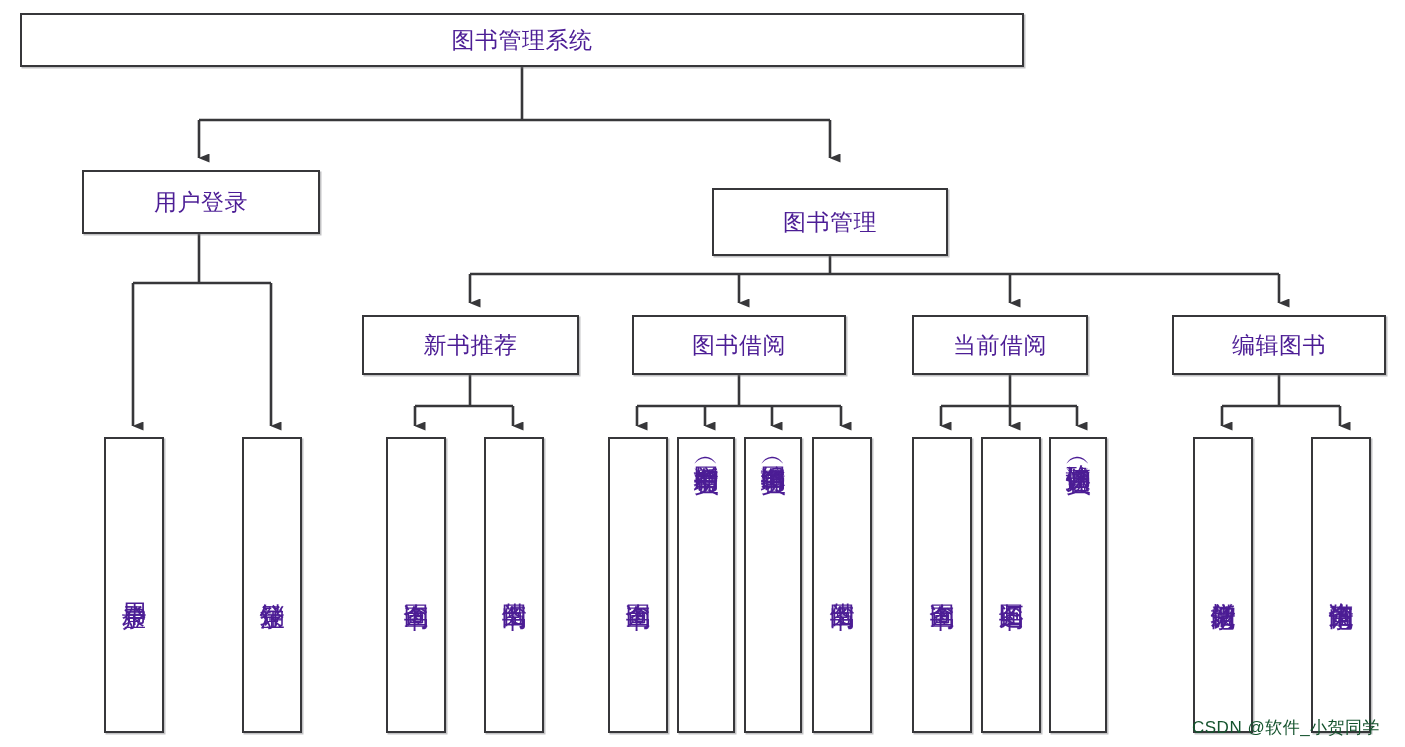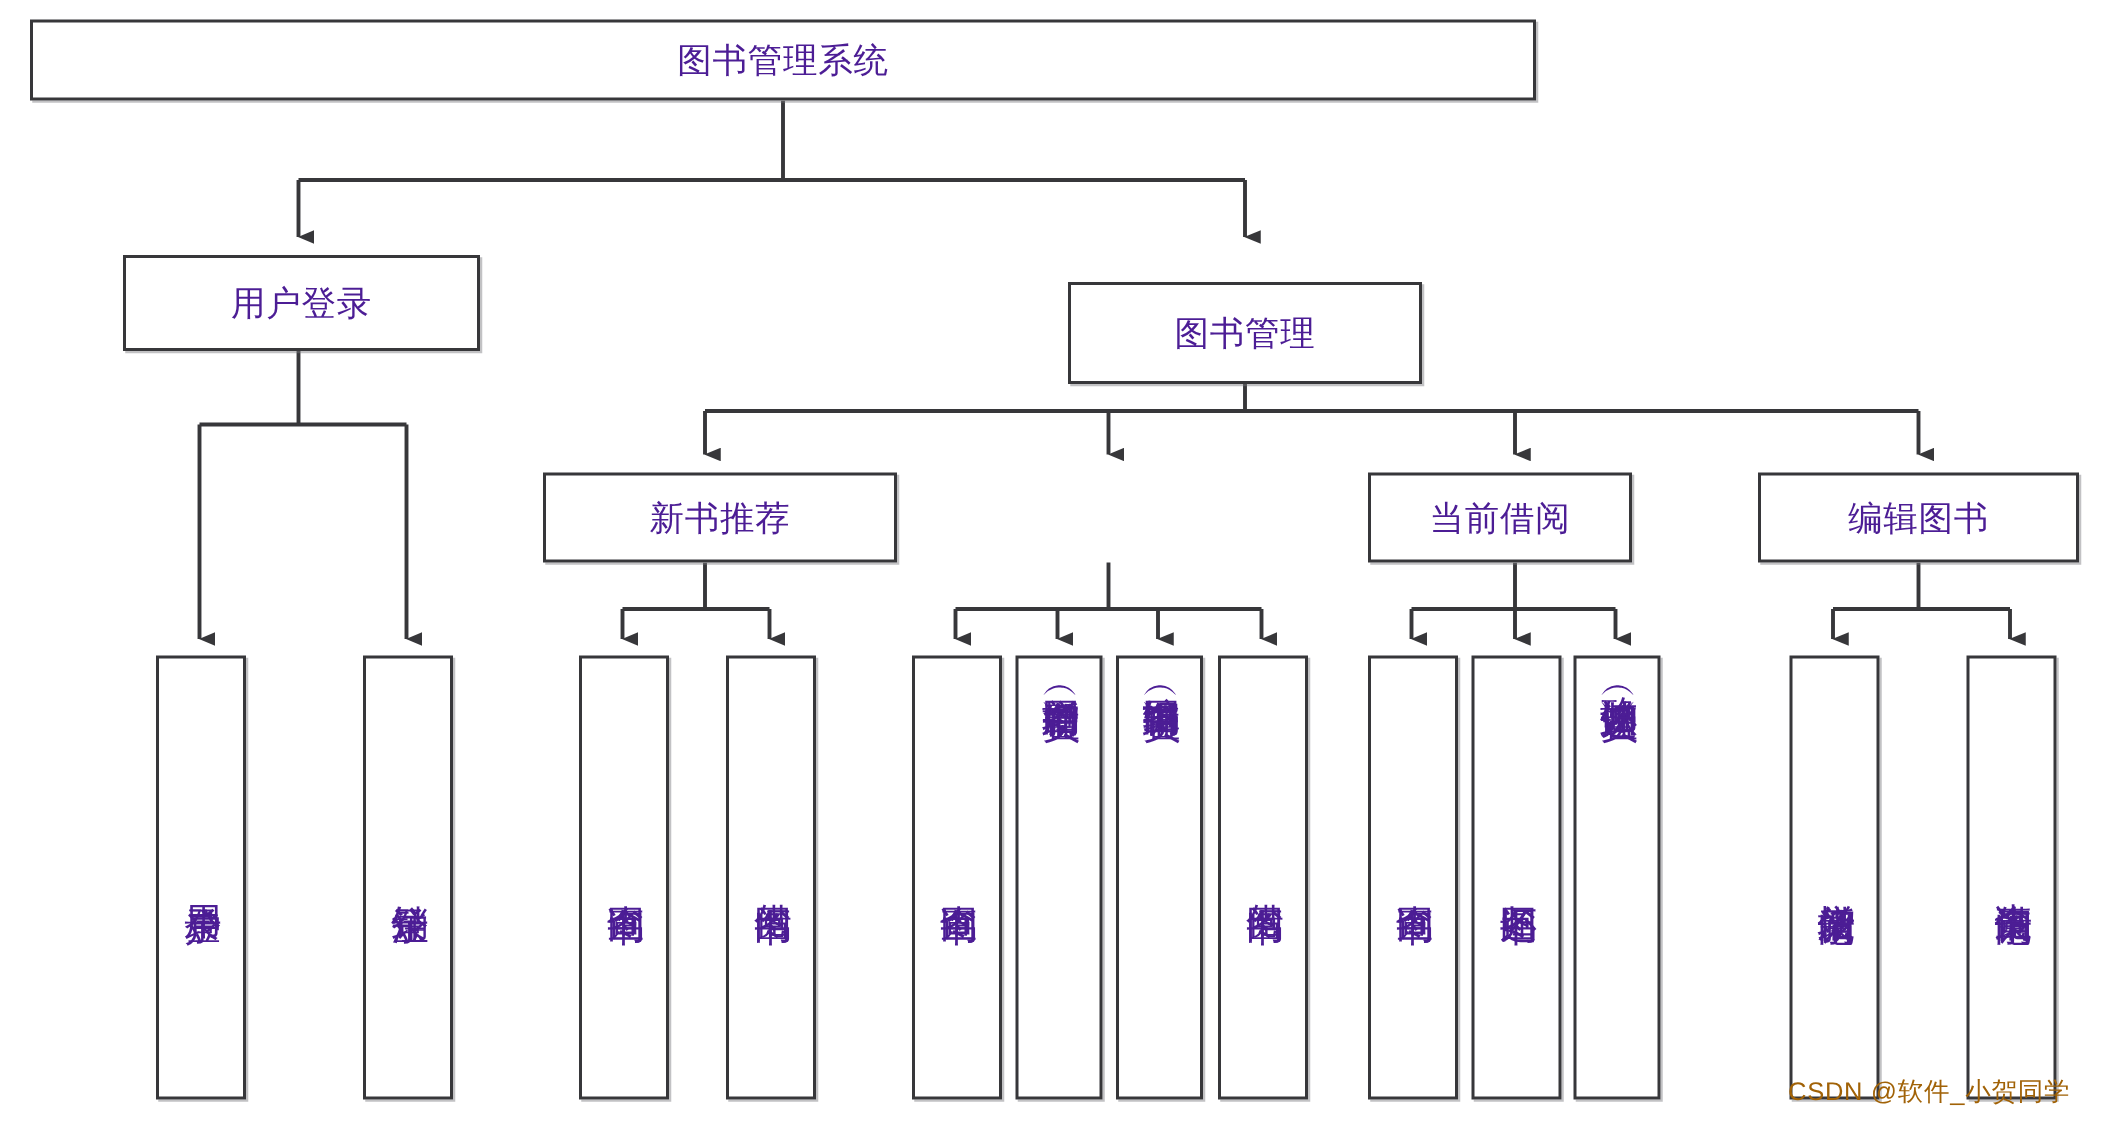--- a/index.html
+++ b/index.html
@@ -59,21 +59,21 @@
     white-space: nowrap;
     text-align: left;
   }
   .node.vert.centered {
     align-items: center;
     padding-top: 0;
   }
   .watermark {
     position: absolute;
     font-size: 17px;
-    color: #a16207;
+    color: #14532d;
     white-space: nowrap;
     letter-spacing: 0.5px;
   }
 </style>
 </head>
 <body>
 
 <div id="canvas">
 
   <svg id="wires" viewBox="0 0 1405 747">
@@ -130,22 +130,25 @@
     <span class="label">图书管理系统</span>
   </div>
 
   <div class="node horiz" style="left:82px; top:170px; width:238px; height:64px;">
     <span class="label">用户登录</span>
   </div>
   <div class="node horiz" style="left:712px; top:188px; width:236px; height:68px;">
     <span class="label">图书管理</span>
   </div>
 
-  <div class="node horiz" style="left:362px; top:315px; width:236px; height:60px;">
+  <div class="node horiz" style="left:362px; top:315px; width:217px; height:60px;">
     <span class="label">新书推荐</span>
+  </div>
+  <div class="node horiz" style="left:632px; top:315px; width:214px; height:60px;">
+    <span class="label">图书借阅</span>
   </div>
   <div class="node horiz" style="left:912px; top:315px; width:176px; height:60px;">
     <span class="label">当前借阅</span>
   </div>
   <div class="node horiz" style="left:1172px; top:315px; width:214px; height:60px;">
     <span class="label">编辑图书</span>
   </div>
 
   <div class="node vert centered" style="left:104px; top:437px; width:60px; height:296px;">
     <span class="label">用户登录</span>

